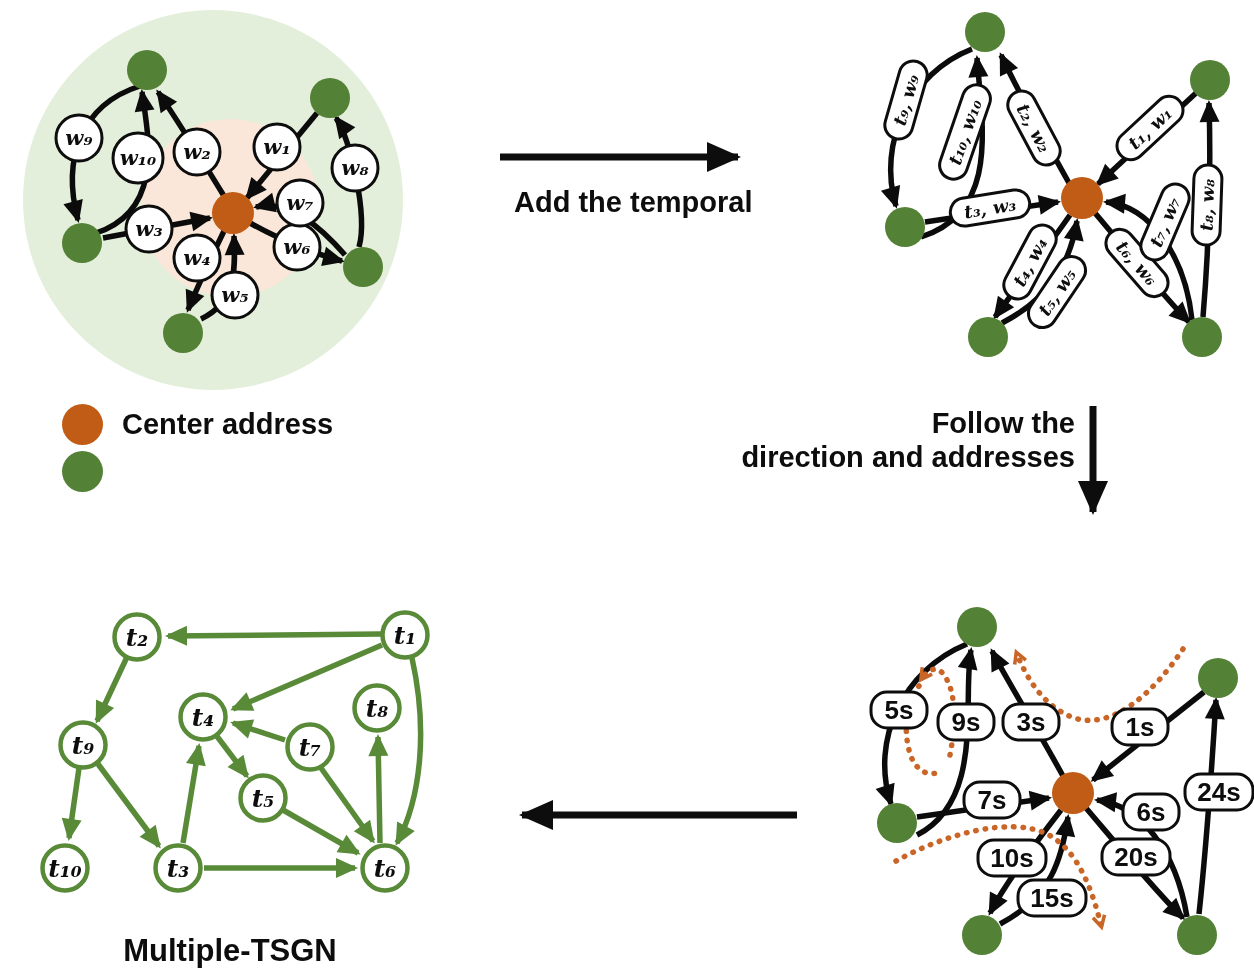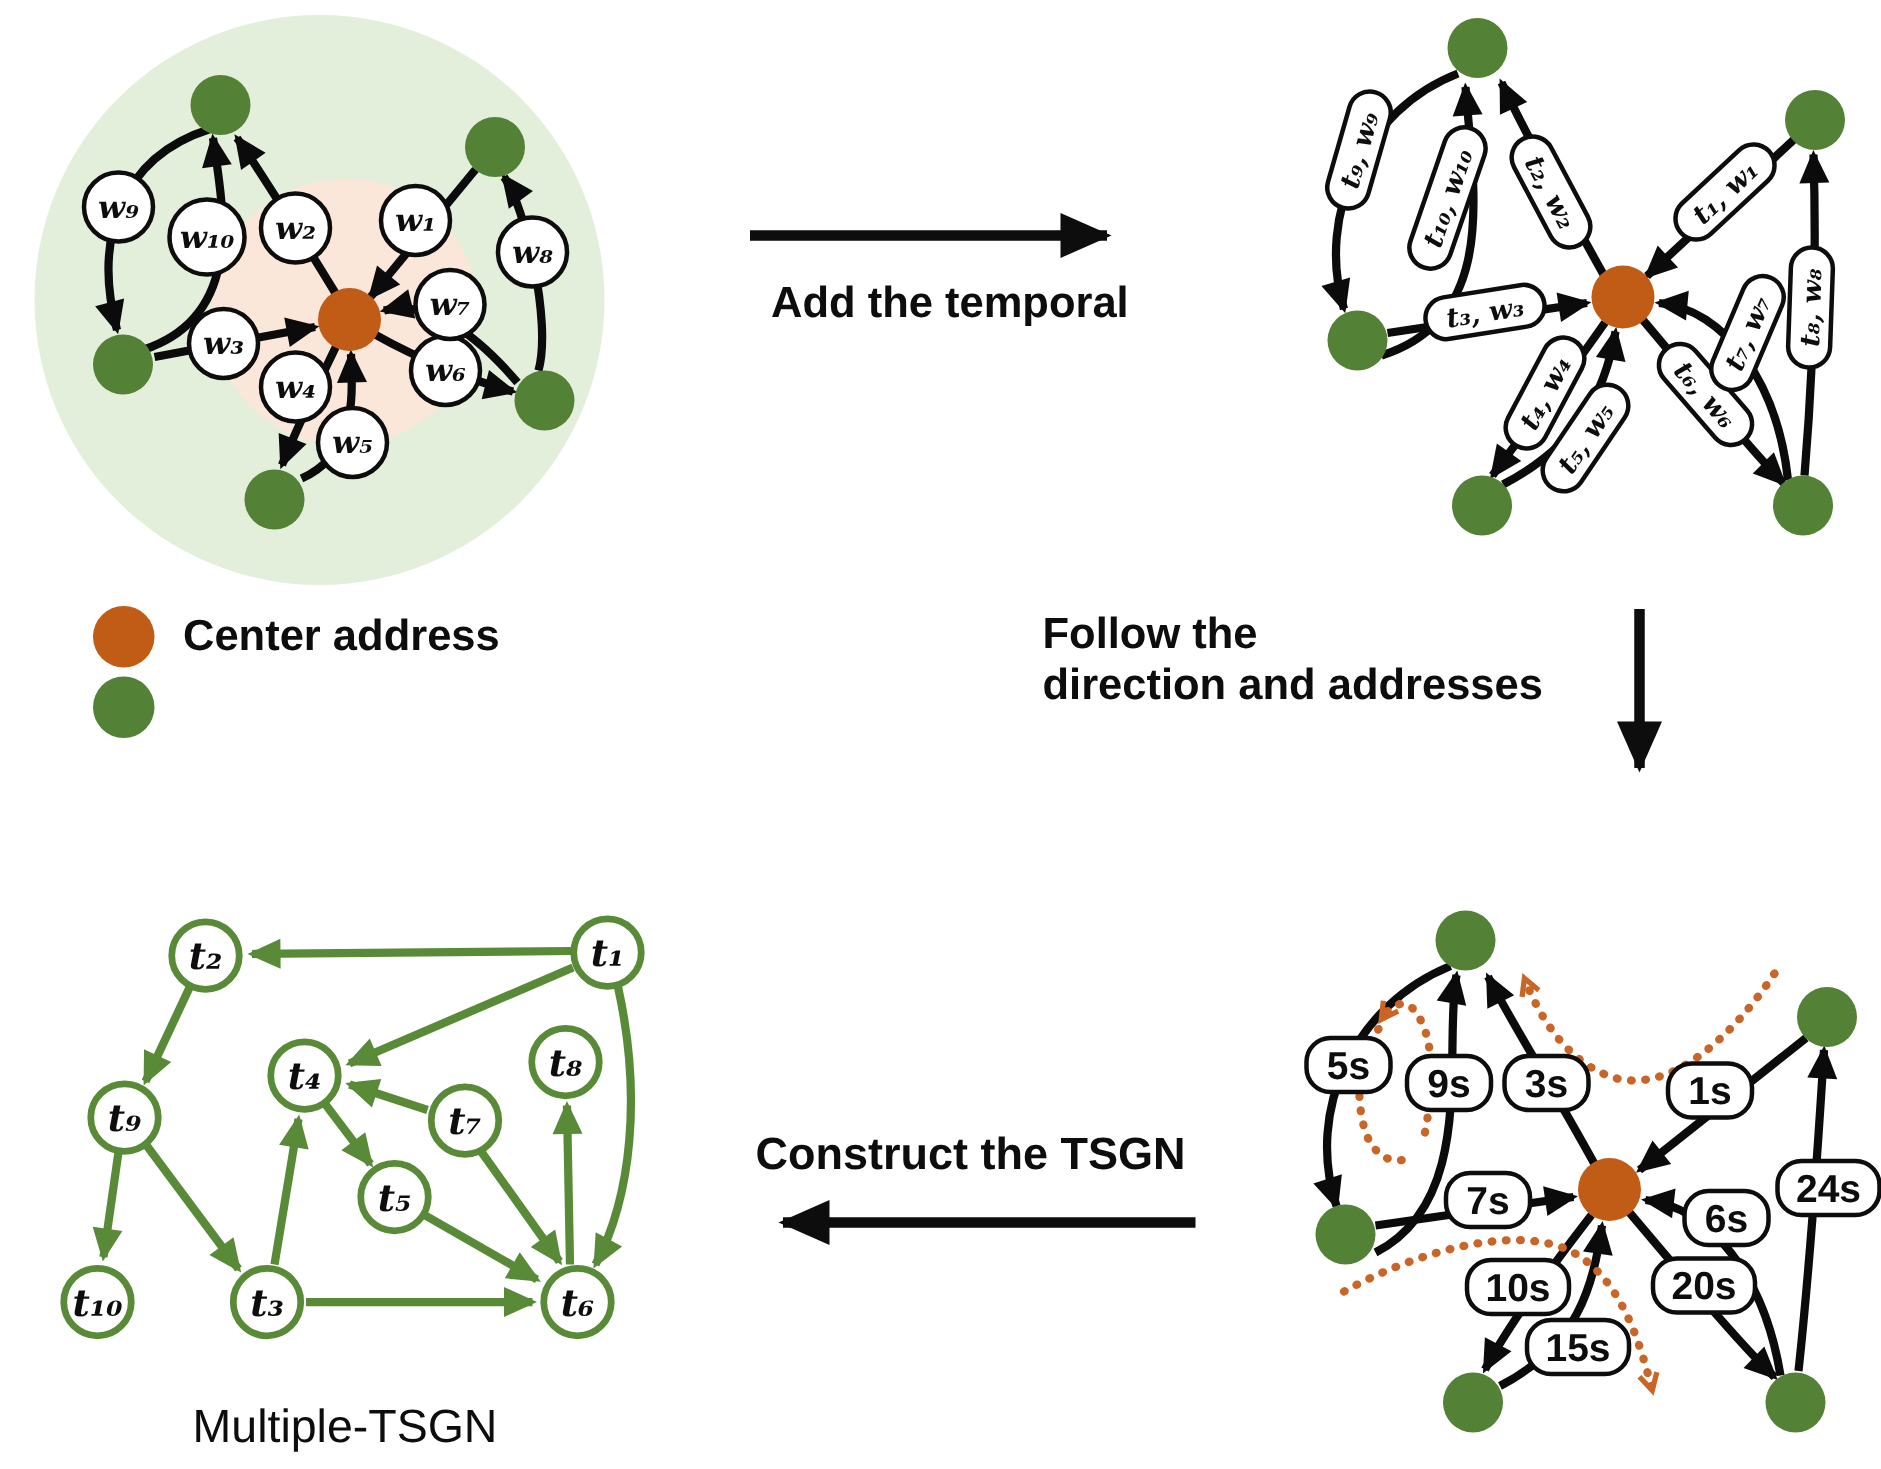--- a/index.html
+++ b/index.html
@@ -1,20 +1,20 @@
 <!DOCTYPE html>
 <html><head>
 <meta charset="utf-8">
 <style>
   html,body{margin:0;padding:0;background:#ffffff;}
   #fig{position:relative;width:1254px;height:979px;background:#ffffff;overflow:hidden;
        font-family:"Liberation Sans","DejaVu Sans",sans-serif;}
   #gfx{position:absolute;left:0;top:0;}
   .step-text{position:absolute;font-weight:700;font-size:29px;line-height:36px;color:#0d0d0d;}
-  .caption{position:absolute;font-weight:400;font-size:31px;color:#0d0d0d;text-align:center;}
+  .caption{position:absolute;font-weight:700;font-size:31px;color:#0d0d0d;text-align:center;}
   .legend{position:absolute;left:62px;top:404px;}
   .legend-row{display:flex;align-items:center;height:40px;margin-bottom:7px;}
   .legend-dot{width:41px;height:41px;border-radius:50%;flex:0 0 auto;}
   .legend-lbl{margin-left:19px;font-weight:700;font-size:29px;color:#0d0d0d;white-space:nowrap;text-align:center;}
   
   .wlbl{font-family:"DejaVu Serif","DejaVu Sans",serif;font-style:italic;font-weight:700;
         font-size:21px;fill:#0d0d0d;}
   .plbl{font-family:"DejaVu Serif","DejaVu Sans",serif;font-style:italic;font-weight:700;
         font-size:18px;fill:#0d0d0d;}
   .slbl{font-family:"Liberation Sans","DejaVu Sans",sans-serif;font-weight:700;
@@ -297,26 +297,23 @@
   </g>
 
   <line class="stepline" marker-end="url(#mk-big)" x1="500" y1="157" x2="738" y2="157"></line>
   <line class="stepline" marker-end="url(#mk-big)" x1="1093" y1="406" x2="1093" y2="512"></line>
   <line class="stepline" marker-end="url(#mk-big)" x1="797" y1="815" x2="522" y2="815"></line>
 </svg>
 
 <div class="step-text" style="left:502px;top:184px;margin-left:12px;">
   <div>Add the temporal</div>
 </div>
-<div class="step-text" style="left:695px;top:406px;width:380px;text-align:left;line-height:34px;">
+<div class="step-text" style="left:695px;top:406px;width:380px;text-align:right;line-height:34px;">
   <div>Follow the</div>
   <div>direction and addresses</div>
-</div>
-<div class="step-text" style="left:467px;top:752px;width:360px;text-align:center;font-size:30px;">
-  <div>Construct the TSGN</div>
 </div>
 
 <div class="legend">
   <div class="legend-row">
     <span class="legend-dot" style="background:#c05c15;"></span>
     <span class="legend-lbl">Center address</span>
   </div>
   <div class="legend-row">
     <span class="legend-dot" style="background:#538135;"></span>
   </div>

